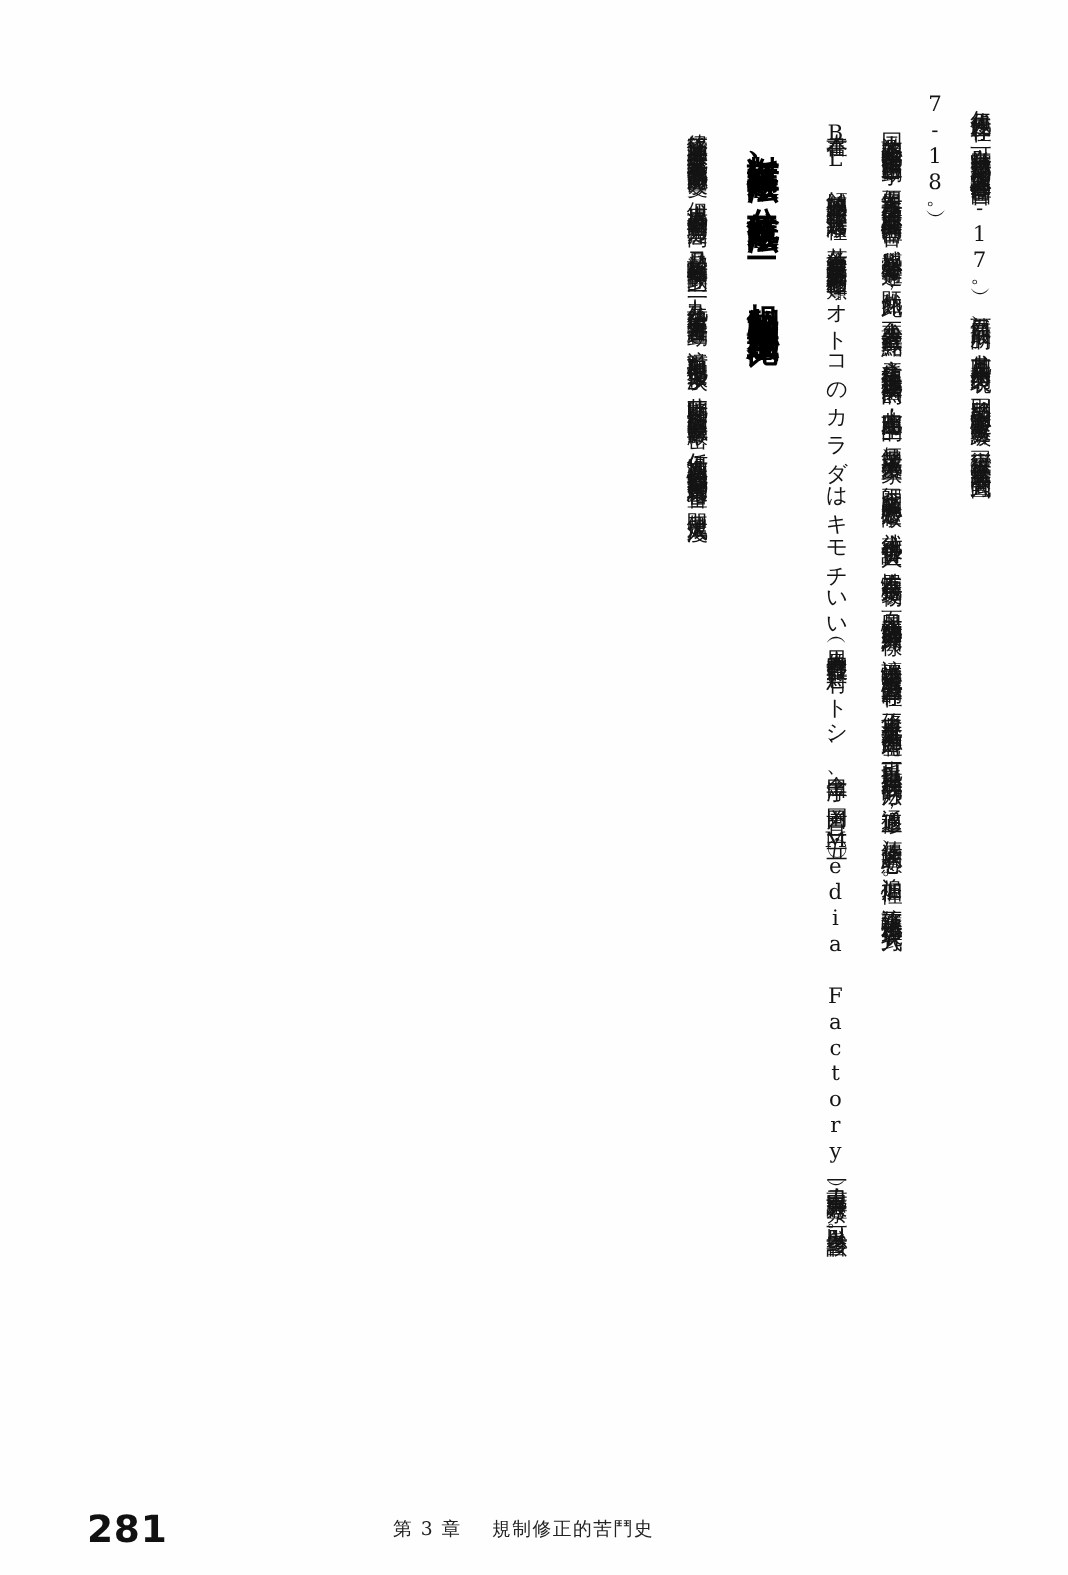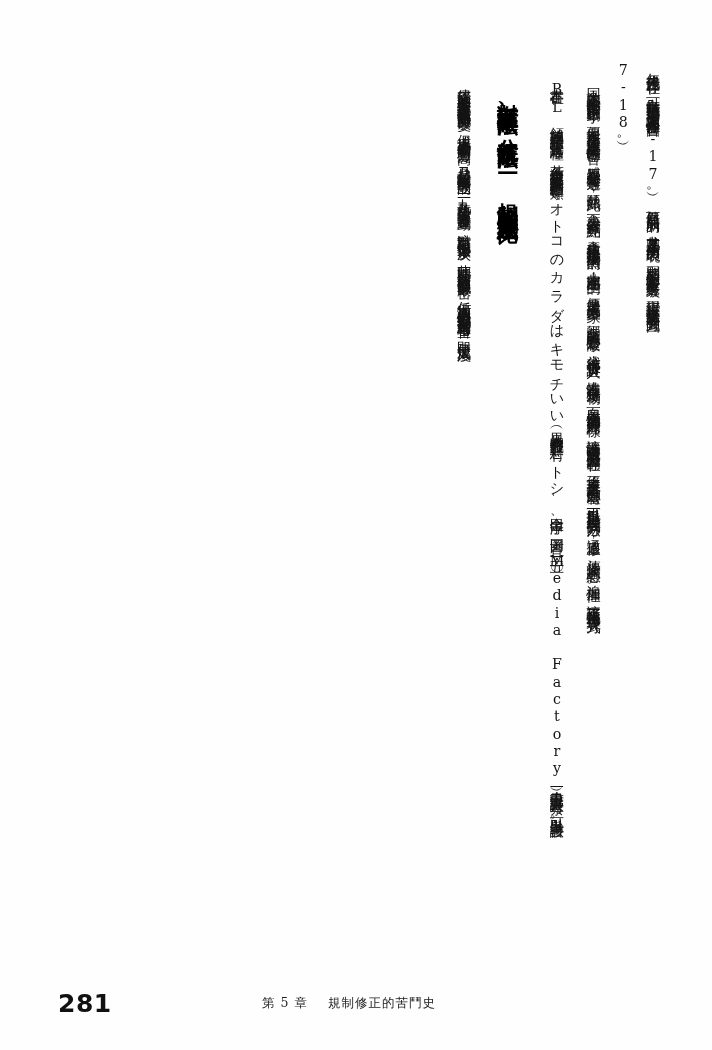--- a/index.html
+++ b/index.html
@@ -70,21 +70,21 @@
     margin-right: 10px;
     padding-top: 24px;
   }
 
   .col-gap-wide { margin-left: 16px; }
   .col-gap-mid  { margin-left: 9px; }
 
   
   .footer {
     position: absolute;
-    bottom: 24px;
+    bottom: 8px;
     left: 0;
     width: 632px;
     height: 40px;
   }
 
   .page-number {
     position: absolute;
     left: 58px;
     bottom: 8px;
     font-family: "DejaVu Sans", sans-serif;
@@ -131,17 +131,17 @@
     <div class="col col-gap-mid">　本書在BL領域的修正只介紹了「螢光遮蔽」一種，若各位讀者想了解更多更細的修正種類，『オトコのカラダはキモチいい（男人的身體真舒服）』（二村ヒトシ、金田淳子、岡田育／二〇一五・Media Factory）一書中已有詳盡考察，可以參考該書。</div>
 
     <div class="heading">對話框遮蔽法、分鏡遮蔽法——規制的強度與創意成正比</div>
 
     <div class="col col-gap-wide">　儘管修正的基準原本就會隨著社會觀念的變遷而改變，但成人漫畫界的管制壓力提高，乃是起於宮崎勤事件導致的、一九九一年前後發生之有害漫畫運動。這點前面也已提過很多次了。此時期來自一般社會的監視非常嚴密，任何太過激烈的色情描寫都會受到嚴格審查。即便是成人漫</div>
 
   </div>
 
   <div class="footer">
     <div class="page-number">281</div>
-    <div class="footer-chapter">第 5 章</div>
+    <div class="footer-chapter">第 3 章</div>
     <div class="footer-title">規制修正的苦鬥史</div>
   </div>
 
 </div>
 
 </body></html>

